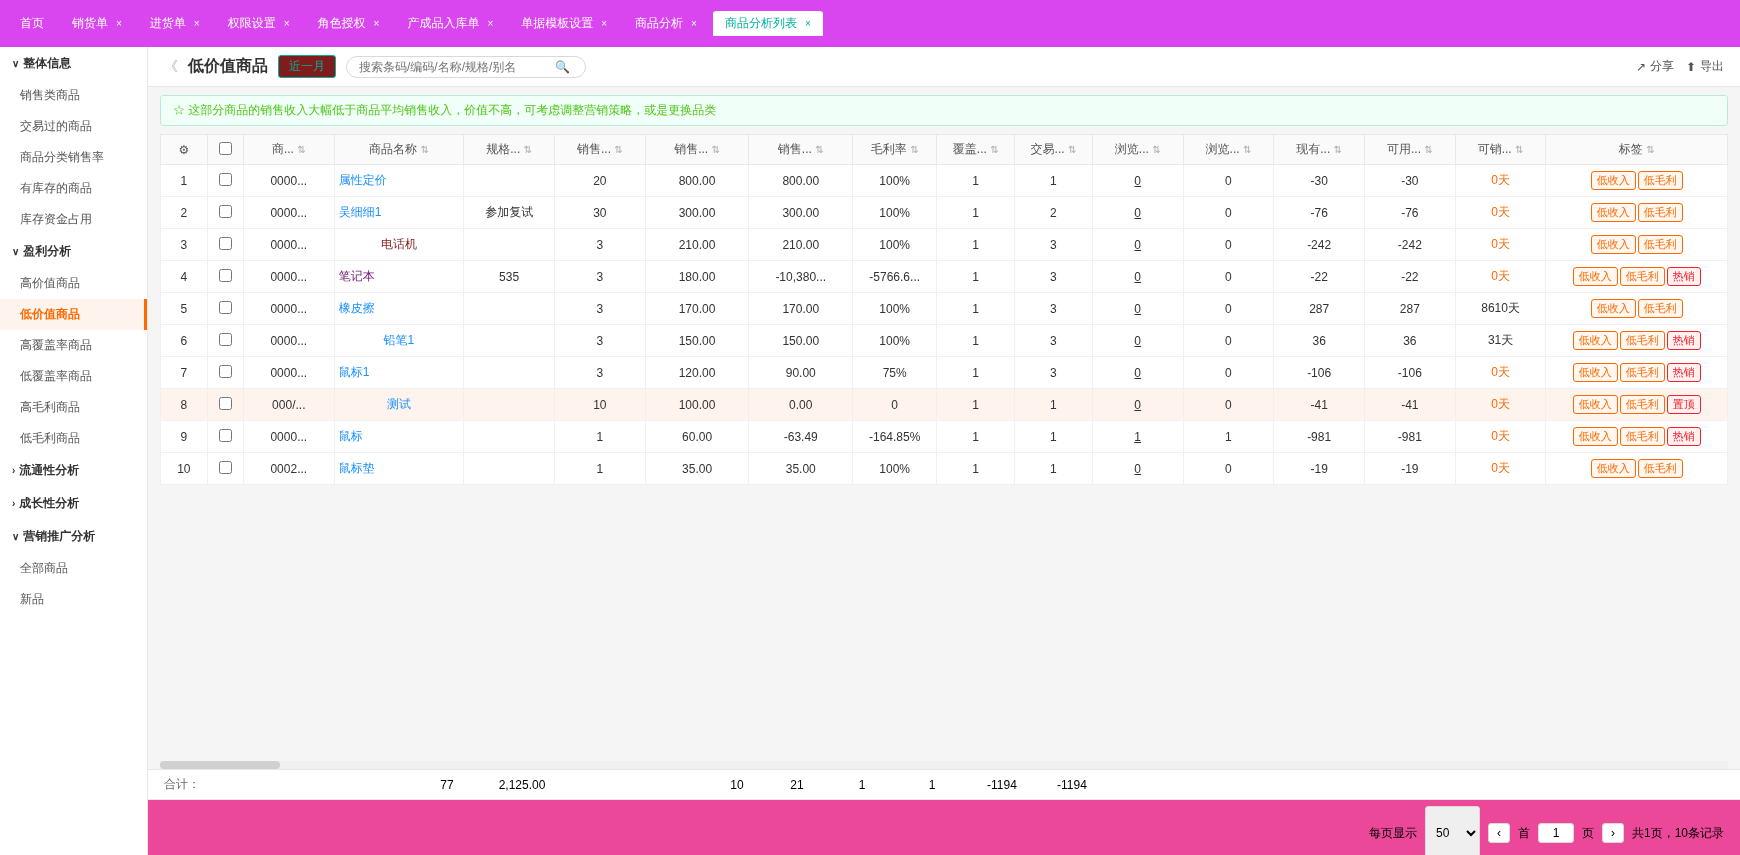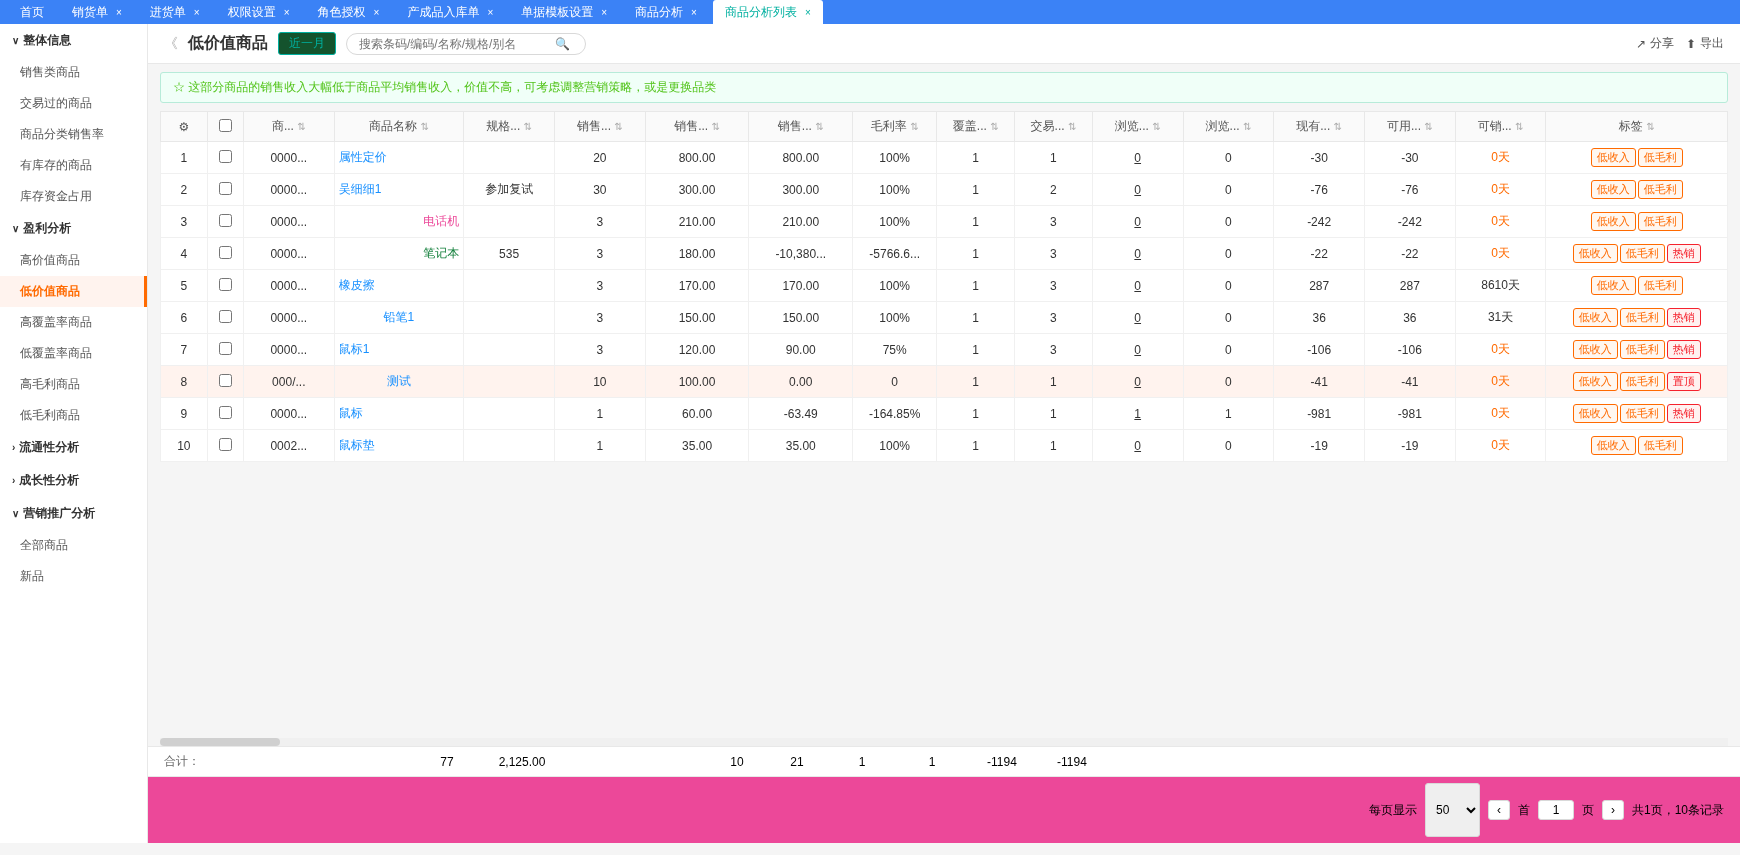--- a/index.html
+++ b/index.html
@@ -1,21 +1,21 @@
 <!DOCTYPE html>
 <html><head>
   <meta charset="utf-8">
   <style>
     * { box-sizing: border-box; margin: 0; padding: 0; font-family: 'Microsoft YaHei', Arial, sans-serif; font-size: 12px; }
     body { background: #f5f5f5; overflow: hidden; width: 1740px; height: 855px; }
 
     
     .top-nav {
-      background: #3b82f6;
-      height: 24px;
+      background: #d946ef;
+      height: 47px;
       display: flex;
       align-items: center;
       padding: 0 8px;
       gap: 4px;
     }
     .nav-item {
       color: #fff;
       padding: 4px 12px;
       cursor: pointer;
       white-space: nowrap;
@@ -70,21 +70,21 @@
     .content-header {
       background: #fff;
       padding: 8px 16px;
       display: flex;
       align-items: center;
       gap: 10px;
       border-bottom: 1px solid #e8e8e8;
     }
     .page-title { font-size: 16px; font-weight: bold; color: #333; }
     .filter-btn {
-      background: #14532d;
+      background: #7f1d1d;
       color: #00b0a0;
       border: 1px solid #00b0a0;
       border-radius: 3px;
       padding: 2px 10px;
       cursor: pointer;
       font-size: 12px;
     }
     .search-box {
       border: 1px solid #d9d9d9;
       border-radius: 20px;
@@ -430,40 +430,40 @@
     <td>0</td>
     <td>-76</td>
     <td>-76</td>
     <td class="text-orange">0天</td>
     <td><span class="tag tag-orange">低收入</span><span class="tag tag-orange">低毛利</span></td>
   </tr>
             <tr>
     <td>3</td>
     <td class="checkbox-cell"><input type="checkbox" style=""></td>
     <td>0000...</td>
-    <td style="text-align:right;cursor:pointer;color:#ec4899;">电话机</td>
+    <td style="text-align:center;cursor:pointer;color:#7f1d1d;">电话机</td>
     <td></td>
     <td>3</td>
     <td>210.00</td>
     <td>210.00</td>
     <td>100%</td>
     <td>1</td>
     <td>3</td>
     <td><span class="link-underline">0</span></td>
     <td>0</td>
     <td>-242</td>
     <td>-242</td>
     <td class="text-orange">0天</td>
     <td><span class="tag tag-orange">低收入</span><span class="tag tag-orange">低毛利</span></td>
   </tr>
             <tr>
     <td>4</td>
     <td class="checkbox-cell"><input type="checkbox" style=""></td>
     <td>0000...</td>
-    <td style="text-align:right;cursor:pointer;color:#15803d;">笔记本</td>
+    <td style="text-align:left;cursor:pointer;color:#701a75;">笔记本</td>
     <td>535</td>
     <td>3</td>
     <td>180.00</td>
     <td>-10,380...</td>
     <td>-5766.6...</td>
     <td>1</td>
     <td>3</td>
     <td><span class="link-underline">0</span></td>
     <td>0</td>
     <td>-22</td>

